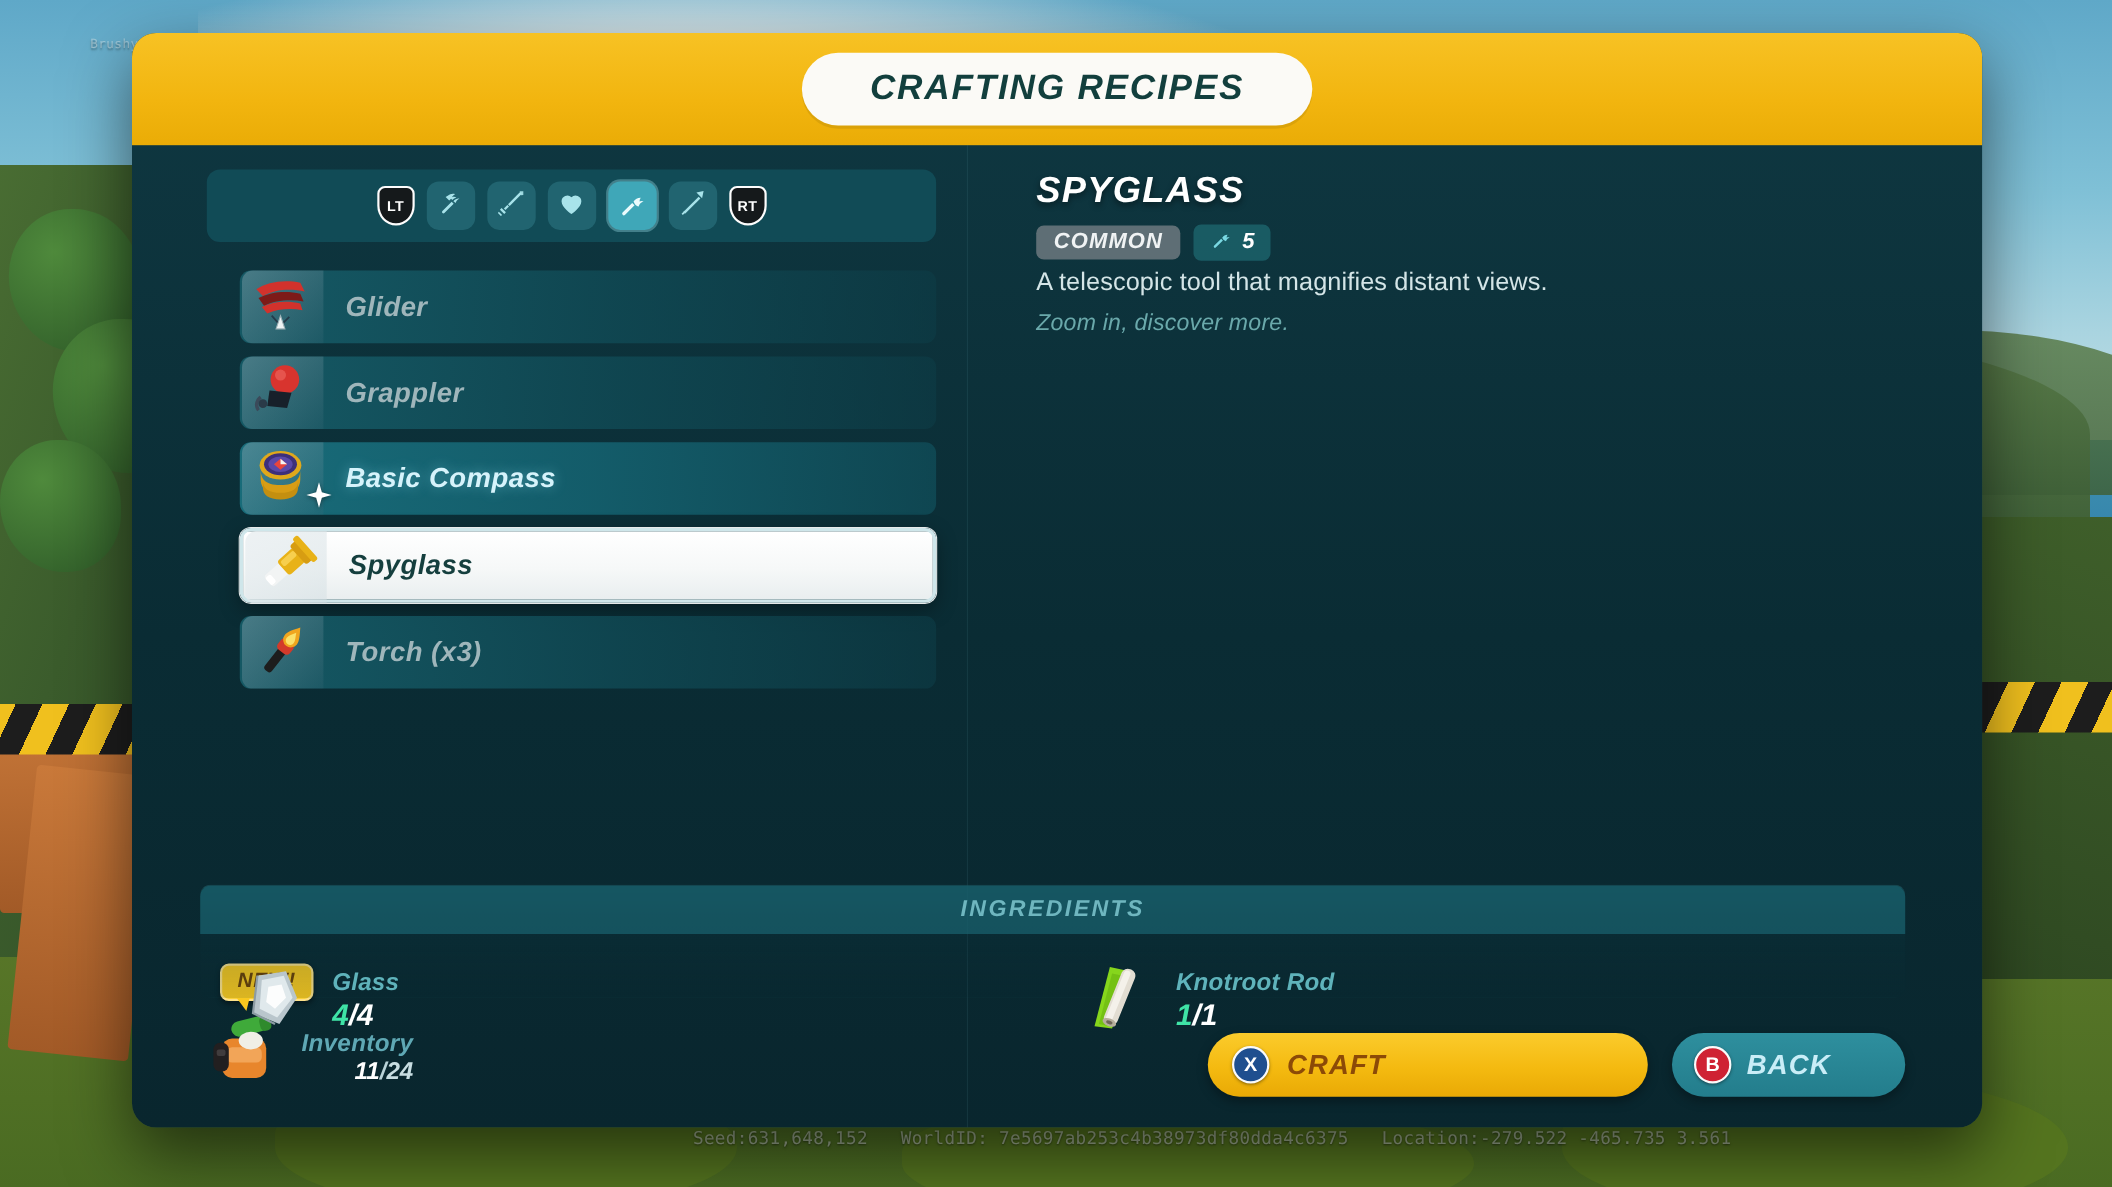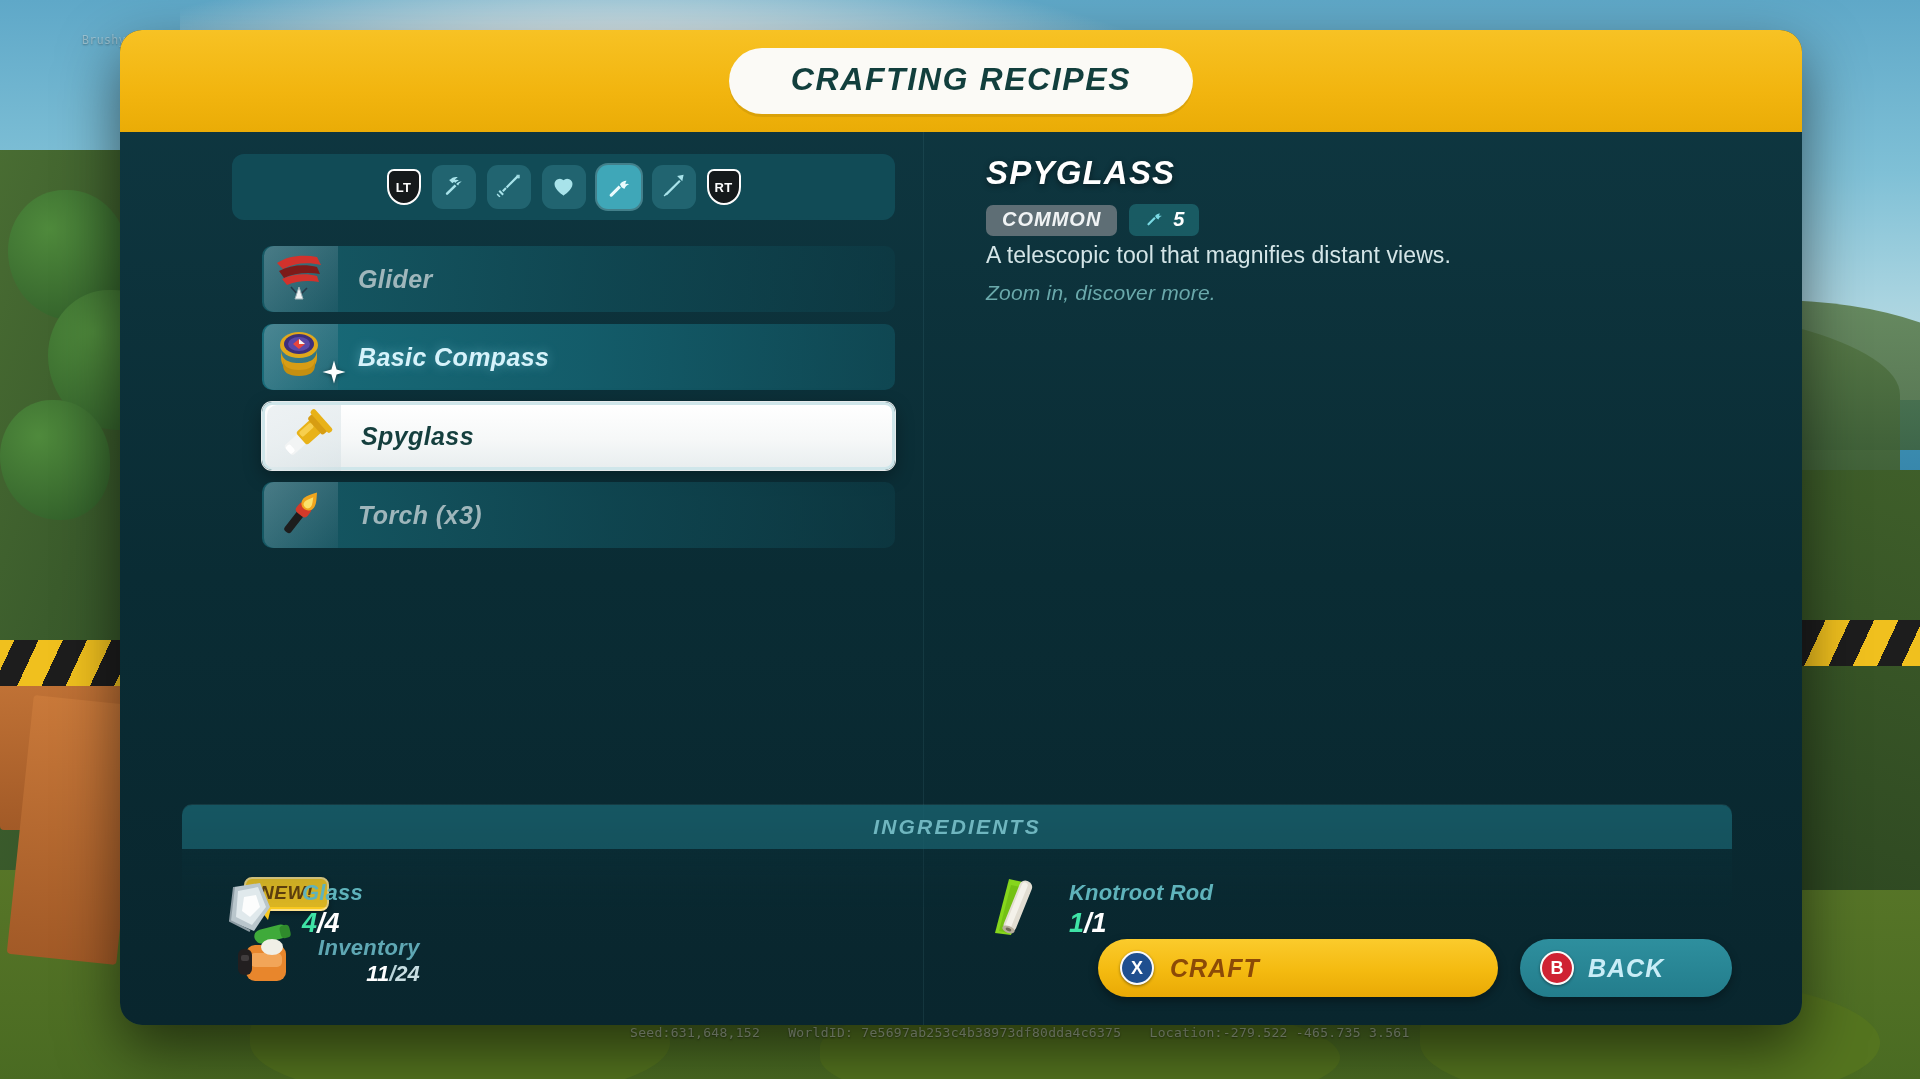--- a/index.html
+++ b/index.html
@@ -68,21 +68,21 @@
     font-family: "DejaVu Sans Mono", monospace;
     font-size: 11.5px; letter-spacing: .4px;
     color: rgba(235,240,240,.42);
     white-space: nowrap;
     text-shadow: 0 1px 2px rgba(0,0,0,.35);
     filter: blur(.35px);
   }
   #world-debug-bottom {
     position: absolute; left: 630px; top: 1025px; z-index: 3;
     font-family: "DejaVu Sans Mono", monospace;
-    font-size: 13px; letter-spacing: .3px;
+    font-size: 16px; letter-spacing: .3px;
     color: rgba(226,232,228,.58);
     white-space: nowrap;
     text-shadow: 0 1px 2px rgba(0,0,0,.5);
   }
   #world-debug-bottom span { margin-right: 20px; }
 
   
   #menu {
     position: absolute; left: 120px; top: 30px;
     width: 1682px; height: 995px; z-index: 5;
@@ -104,21 +104,21 @@
     border-radius: 40px;
     padding: 13px 62px 16px;
     box-shadow: 0 3px 0 rgba(0,0,0,.08);
   }
   #title-text {
     font-size: 32px; font-weight: bold; font-style: italic;
     letter-spacing: 1.6px; color: #123f3d;
   }
 
   
-  #menu-body { flex: 1; display: flex; position: relative; min-height: 0; padding-left: 44px; }
+  #menu-body { flex: 1; display: flex; position: relative; min-height: 0; }
 
   
   #left-col {
     width: 760px; flex: 0 0 760px;
     padding: 22px 28px 0 68px;
     display: flex; flex-direction: column; position: relative;
     border-right: 1px solid rgba(120,190,195,.10);
   }
 
   #tabbar {
@@ -439,20 +439,34 @@
                 <path d="M10 24c11-6 26-7 38-4l3 7c-12-2-26-1-36 4z" fill="#7d1a18"></path>
                 <path d="M13 32c10-5 24-6 35-3l2 6c-11-2-23-1-32 3z" fill="#d2322c"></path>
                 <path d="M22 40 30 49 38 41" fill="none" stroke="#243b4a" stroke-width="1.6"></path>
                 <path d="M30 40 34 52 26 52z" fill="#eef3f4" stroke="#9fb3b8" stroke-width="1"></path>
               </svg>
             </span>
           </div>
           <div class="rname">Glider</div>
         </div>
 
+        <div class="recipe dim">
+          <div class="thumb">
+            <span>
+              <svg viewBox="0 0 64 60">
+                <circle cx="34" cy="20" r="13" fill="#d8342e"></circle>
+                <circle cx="30" cy="16" r="5" fill="#f06a62" opacity=".6"></circle>
+                <path d="M20 30 40 32 36 46 18 44z" fill="#17202a"></path>
+                <path d="M12 36c-4 3-5 8-2 12" fill="none" stroke="#3b4a5a" stroke-width="3"></path>
+                <circle cx="14" cy="42" r="4" fill="#2a3a48"></circle>
+              </svg>
+            </span>
+          </div>
+          <div class="rname">Grappler</div>
+        </div>
 
         <div class="recipe known">
           <div class="thumb">
             <span>
               <svg viewBox="0 0 64 60">
                 <ellipse cx="30" cy="20" rx="19" ry="13" fill="#e0a81b"></ellipse>
                 <ellipse cx="30" cy="19" rx="15" ry="10" fill="#3d2f7a"></ellipse>
                 <ellipse cx="30" cy="19" rx="11" ry="7" fill="#5a48a8"></ellipse>
                 <path d="M24 19 30 14 36 19 30 24z" fill="#e8453c"></path>
                 <path d="M30 14 36 19 30 19z" fill="#f4f4f4"></path>

